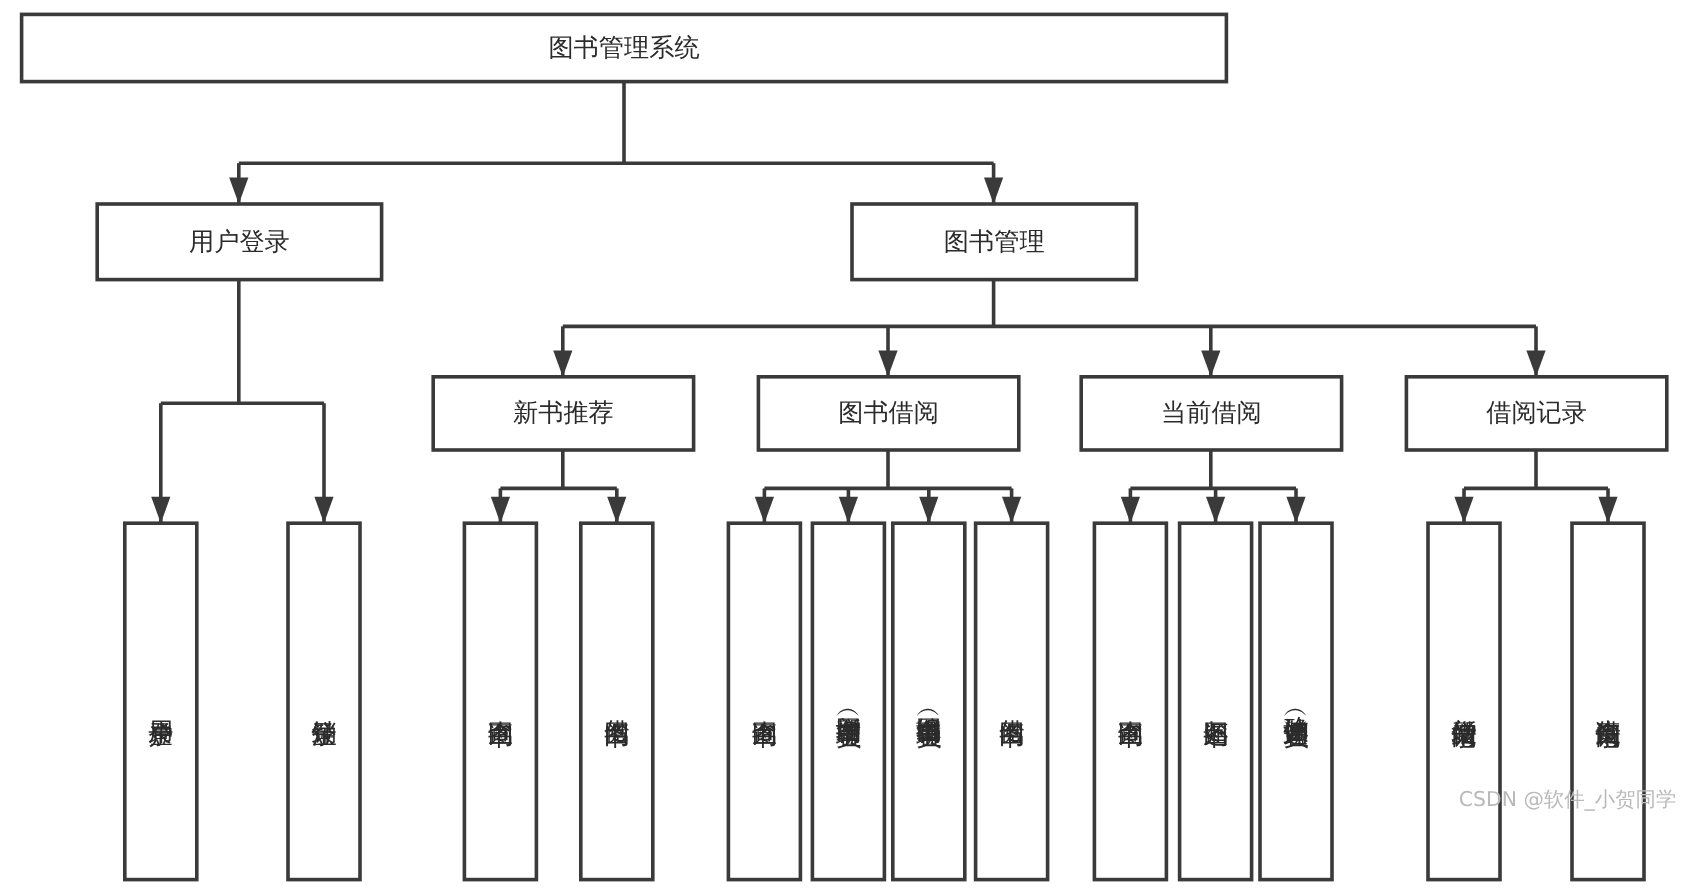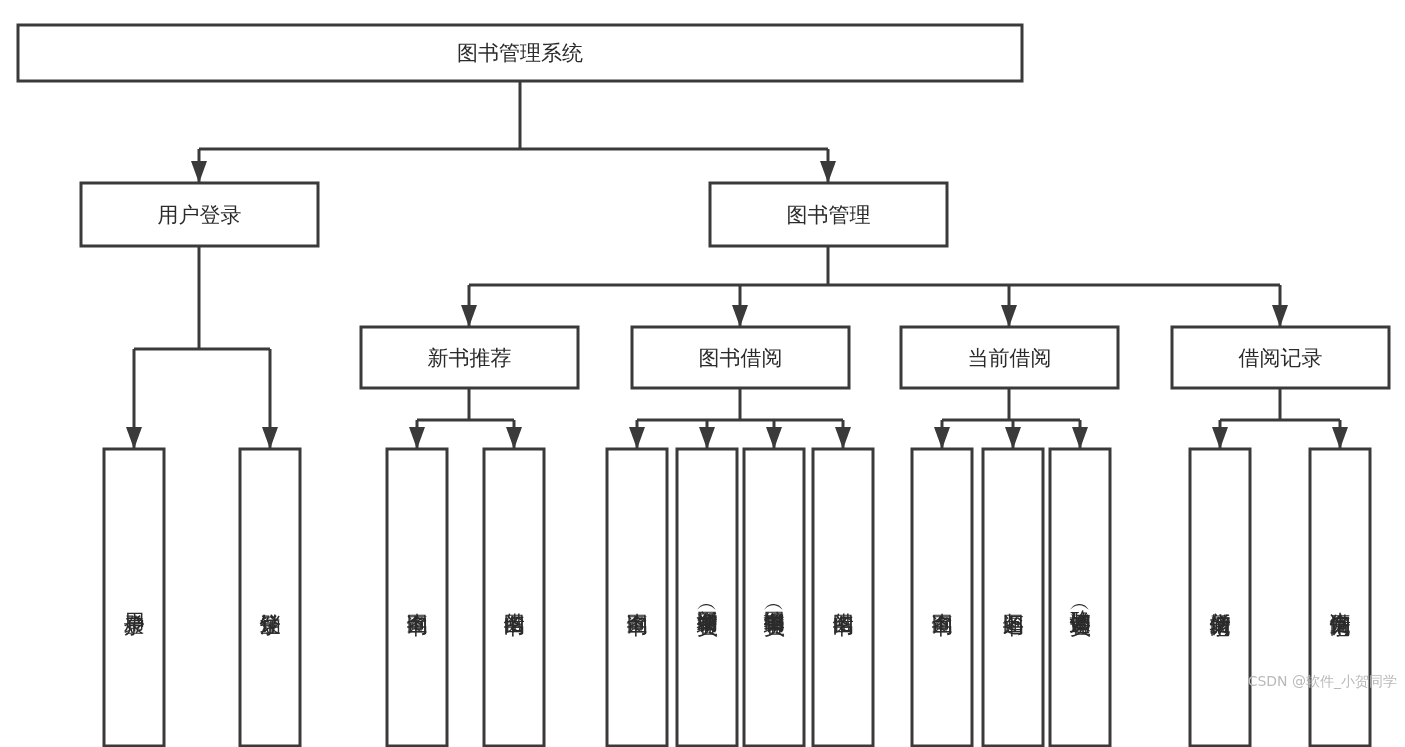--- a/index.html
+++ b/index.html
@@ -10,21 +10,21 @@
   body {
     width: 1405px;
     height: 747px;
     position: relative;
     overflow: hidden;
     font-family: "DejaVu Sans", "Liberation Sans", sans-serif;
   }
   #diagram-root {
     position: absolute;
     left: 0;
-    top: 13px;
+    top: 0;
     width: 1405px;
     height: 684px;
   }
   svg.diagram {
     display: block;
     width: 1405px;
     height: 747px;
   }
   .node-rect {
     fill: #ffffff;
@@ -62,21 +62,21 @@
     line-height: 1.06;
     color: #2b2b2b;
     letter-spacing: 1px;
     white-space: nowrap;
   }
   .watermark {
     position: absolute;
     right: 8px;
     bottom: 6px;
     font-family: "DejaVu Sans", "Liberation Sans", sans-serif;
-    font-size: 14px;
+    font-size: 17px;
     color: #b9b9b9;
     white-space: nowrap;
   }
 </style>
 </head>
 <body>
 
 <div id="diagram-root">
   <svg class="diagram" viewBox="0 0 1405 747" xmlns="http://www.w3.org/2000/svg">
 

